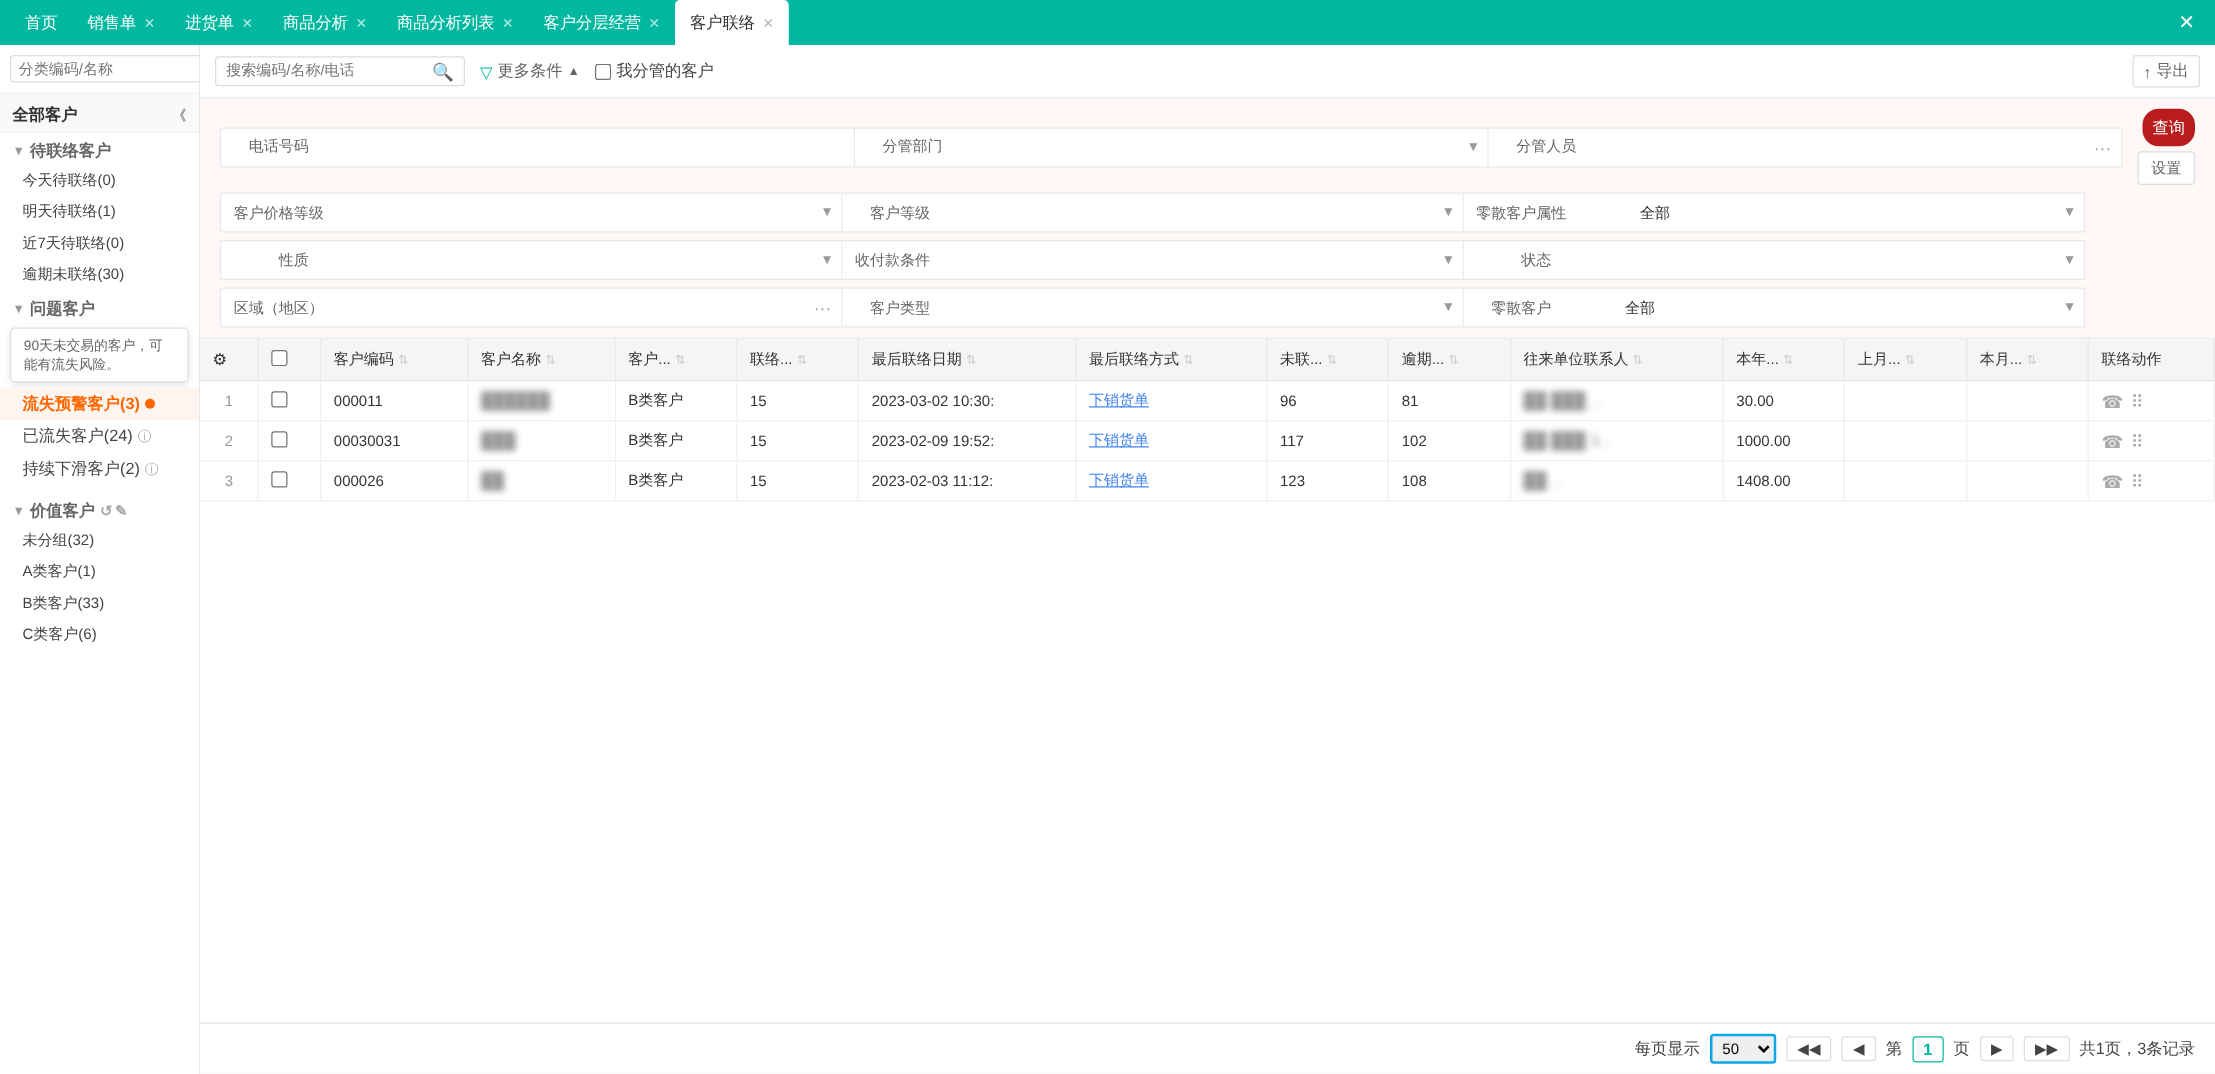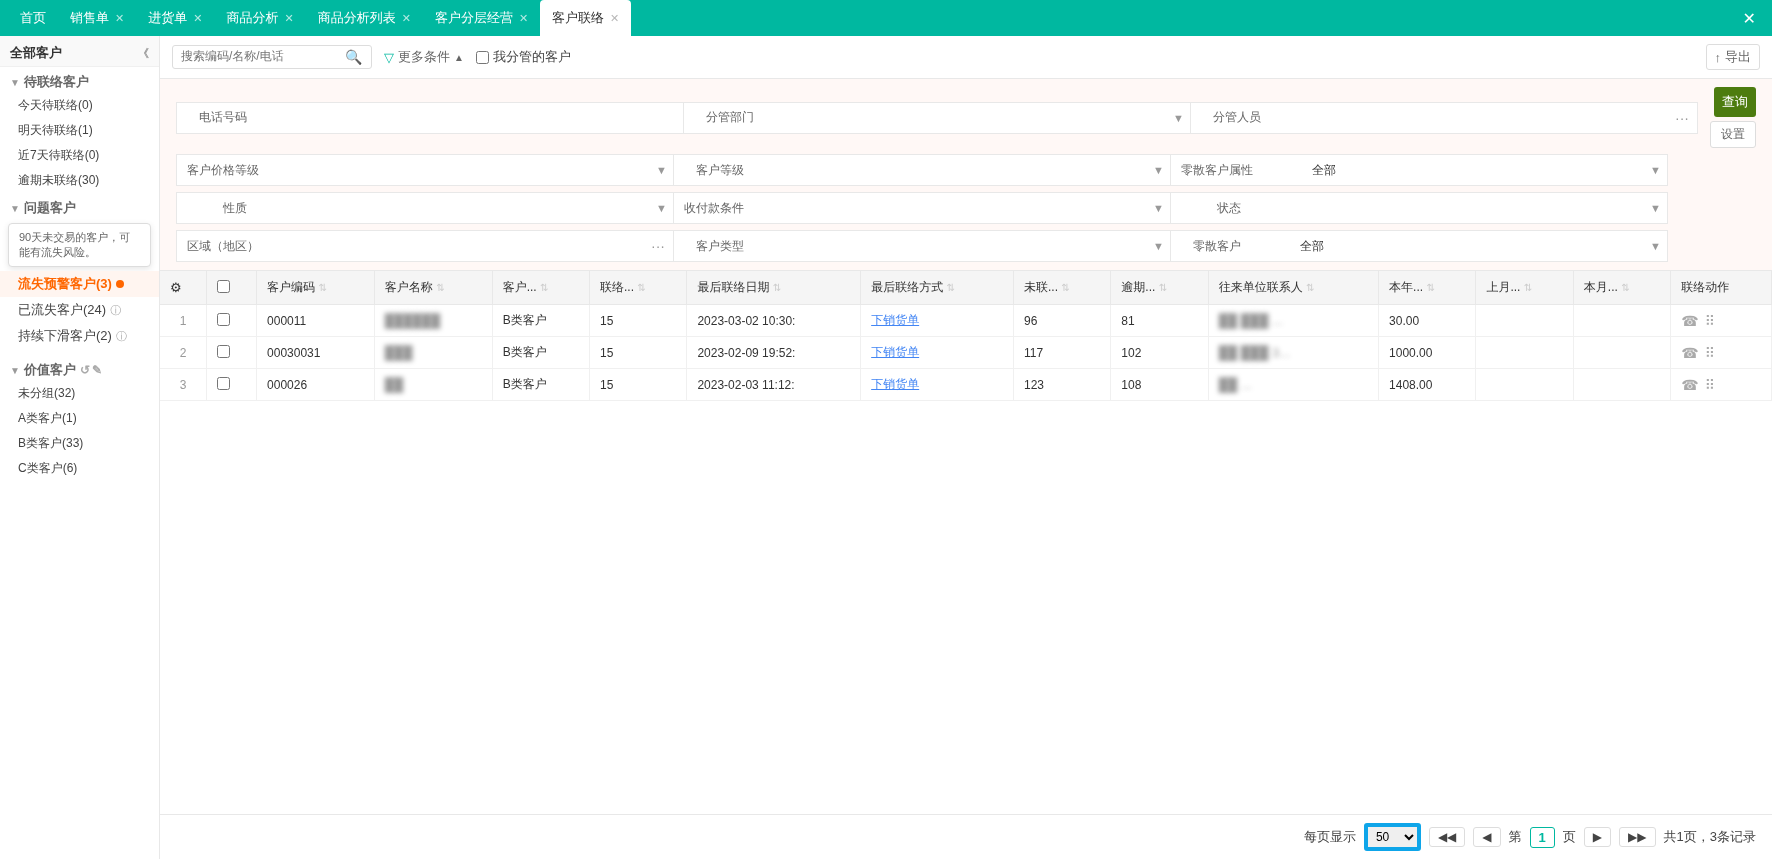--- a/index.html
+++ b/index.html
@@ -140,21 +140,21 @@
     }
     .filter-cell .select-wrap {
       flex: 1; display: flex; align-items: center; padding: 0 6px;
     }
     .filter-cell .select-text { flex: 1; color: #333; font-size: 12px; }
     .filter-cell .dropdown-arrow { color: #999; font-size: 11px; cursor: pointer; }
     .filter-cell .more-btn {
       color: #999; cursor: pointer; padding: 0 8px; font-size: 14px;
     }
     .query-btn {
-      background: #4d7c0f; color: #fff; border: none; border-radius: 3px;
+      background: #b91c1c; color: #fff; border: none; border-radius: 13px;
       padding: 6px 0; cursor: pointer; font-size: 13px; margin-left: 8px;
     }
     .settings-btn {
       background: #fff; color: #666; border: 1px solid #ddd; border-radius: 3px;
       padding: 4px 10px; cursor: pointer; font-size: 12px; margin-left: 4px;
       display: block;
     }
 
     
     .table-area {
@@ -178,21 +178,21 @@
     tbody td.link { color: #4285f4; cursor: pointer; text-decoration: underline; }
     .blurred { color: transparent; text-shadow: 0 0 5px rgba(0,0,0,0.4); user-select: none; }
 
     
     .pagination {
       display: flex; align-items: center; justify-content: flex-end;
       padding: 8px 16px; background: #fff; border-top: 1px solid #e8e8e8;
       gap: 8px; font-size: 12px; color: #444;
     }
     .pagination .page-size-select {
-      border: 4px solid #0ea5e9; border-radius: 3px; padding: 2px 4px;
+      border: 2px solid #0ea5e9; border-radius: 3px; padding: 2px 4px;
       font-size: 12px;
     }
     .pagination .nav-btn {
       border: 1px solid #ddd; border-radius: 3px; padding: 2px 8px;
       cursor: pointer; background: #fff; color: #444; font-size: 12px;
     }
     .pagination .nav-btn:disabled { color: #ccc; cursor: default; }
     .pagination .current-page {
       color: #00b8a0; font-weight: bold; border: 1px solid #00b8a0;
       border-radius: 3px; padding: 2px 8px; background: #fff;
@@ -238,20 +238,24 @@
     <span>客户联络</span>
     <span class="close-icon">✕</span>
   </div>
   <div class="nav-spacer"></div>
   <div class="top-nav-close">✕</div>
 </div>
 
 <div class="main-layout">
 
   <div class="sidebar">
+    <div class="sidebar-search">
+      <input type="text" placeholder="分类编码/名称" style="">
+
+    </div>
 
     <div class="sidebar-section-header">
       <span>全部客户</span>
       <span class="collapse-icon">《</span>
     </div>
 
     <div class="sidebar-group-label">
       <span class="arrow">▼</span>
       <span>待联络客户</span>
     </div>

